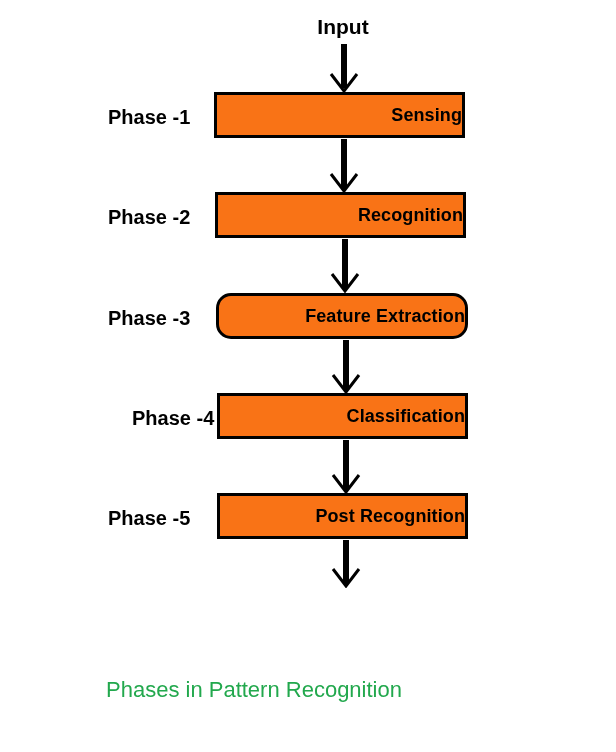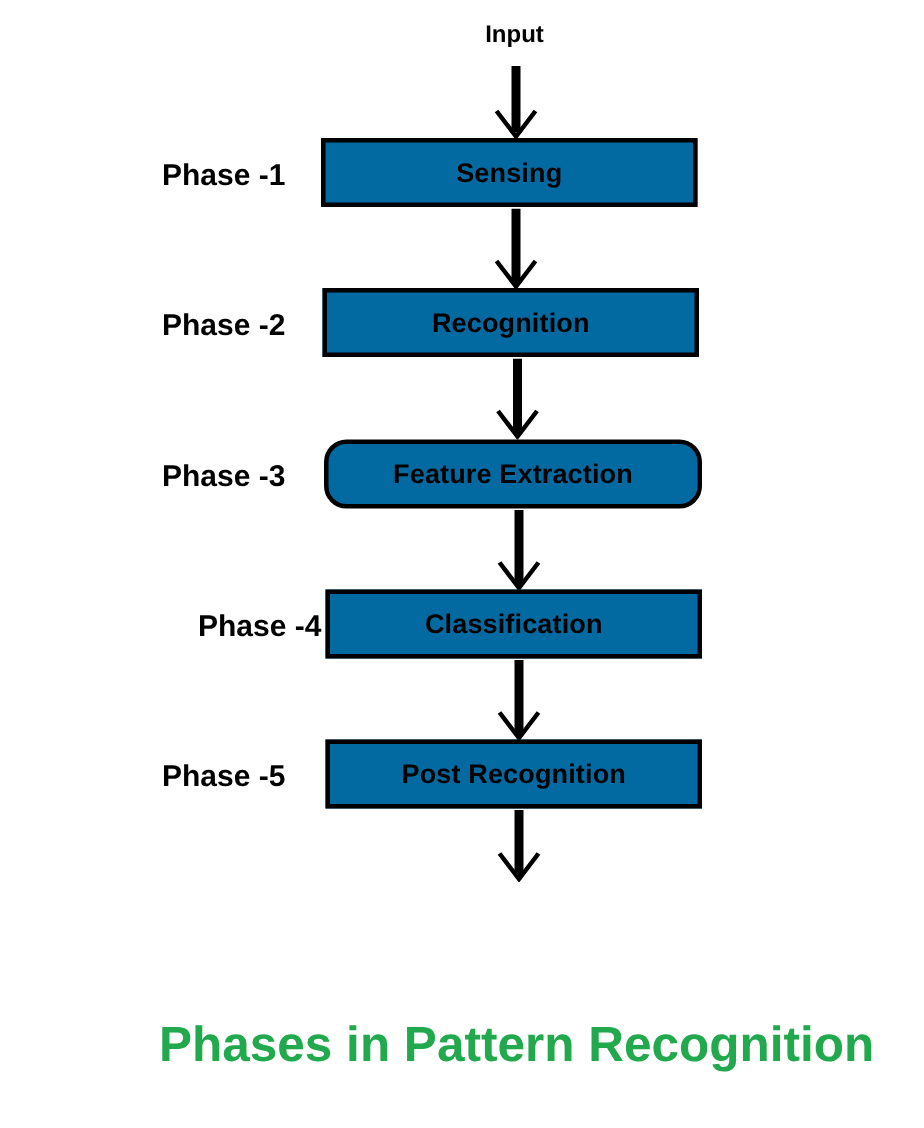--- a/index.html
+++ b/index.html
@@ -15,21 +15,21 @@
     overflow: hidden;
     font-family: "Liberation Sans", sans-serif;
     -webkit-font-smoothing: none;
   }
 
   
   .endpoint-label {
     position: absolute;
     font-family: "Liberation Sans", sans-serif;
     font-weight: bold;
-    font-size: 16px;
+    font-size: 21px;
     color: #000000;
     white-space: nowrap;
     text-align: center;
     line-height: 1;
   }
 
   
   .phase-label {
     position: absolute;
     font-family: "Liberation Sans", sans-serif;
@@ -38,24 +38,24 @@
     color: #000000;
     white-space: nowrap;
     line-height: 1;
   }
 
   
   .stage-box {
     position: absolute;
     box-sizing: border-box;
     border: 3px solid #000000;
-    background: #0369a1;
+    background: #f97316;
     display: flex;
     align-items: center;
-    justify-content: center;
+    justify-content: flex-end;
   }
   .stage-box-label {
     font-family: "Liberation Sans", sans-serif;
     font-weight: bold;
     font-size: 18px;
     color: #000000;
     white-space: nowrap;
     letter-spacing: 0.1px;
   }
 
@@ -64,22 +64,22 @@
     position: absolute;
   }
   .arrow svg {
     display: block;
   }
 
   
   .figure-caption {
     position: absolute;
     font-family: "Liberation Sans", sans-serif;
-    font-weight: bold;
-    font-size: 33px;
+    font-weight: normal;
+    font-size: 22px;
     white-space: nowrap;
     line-height: 1;
   }
 </style>
 </head>
 <body>
 
 <div id="canvas">
 
   <div class="endpoint-label" style="left:303px; top:16px; width:80px;">Input</div>

